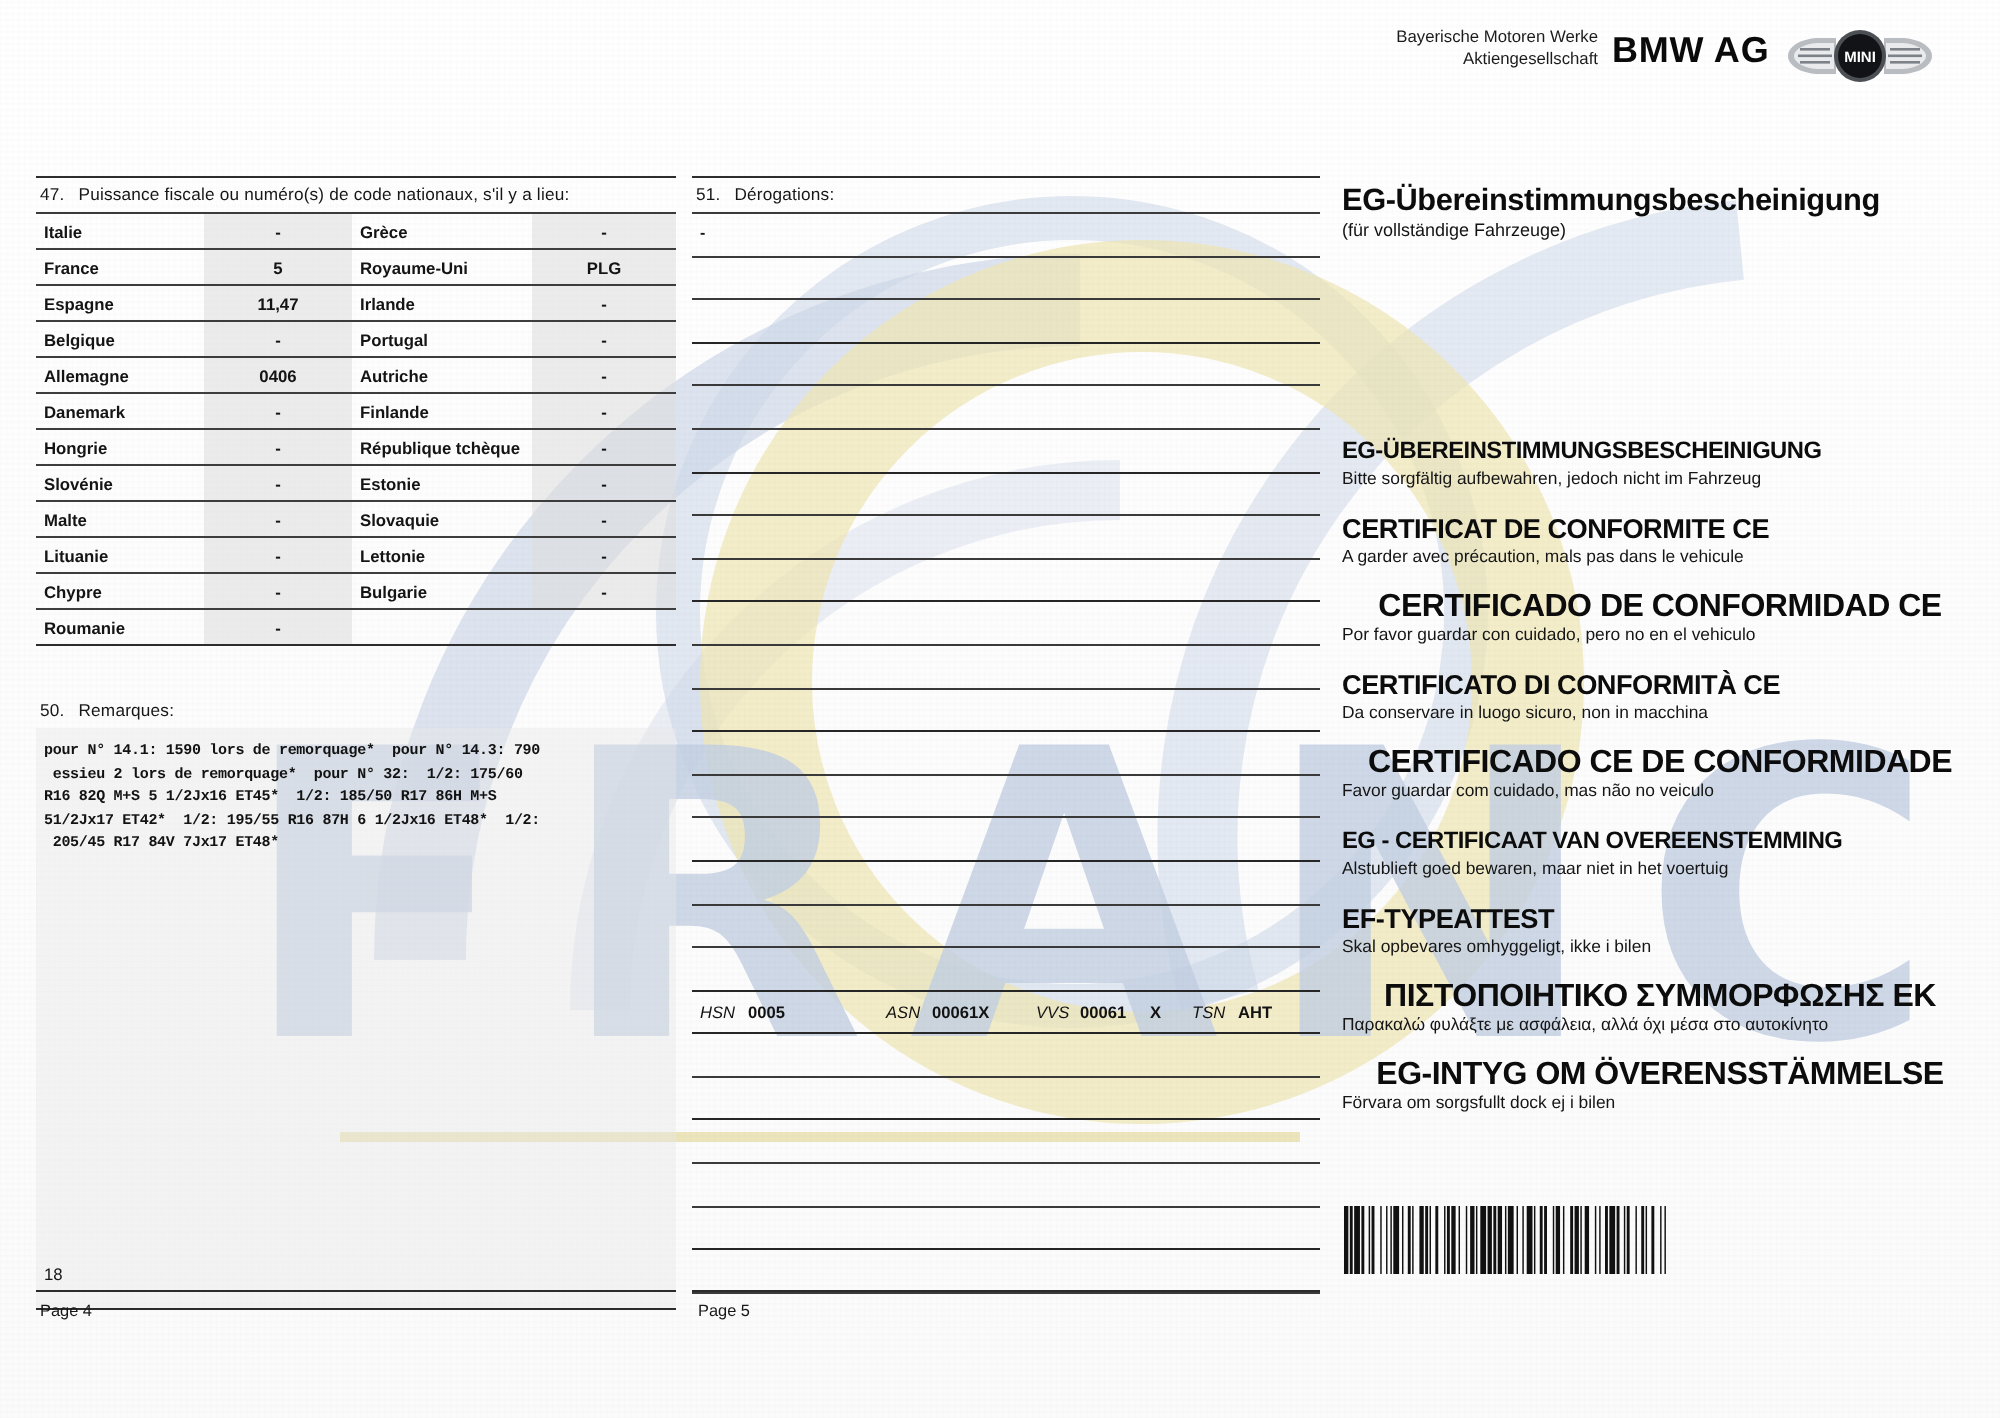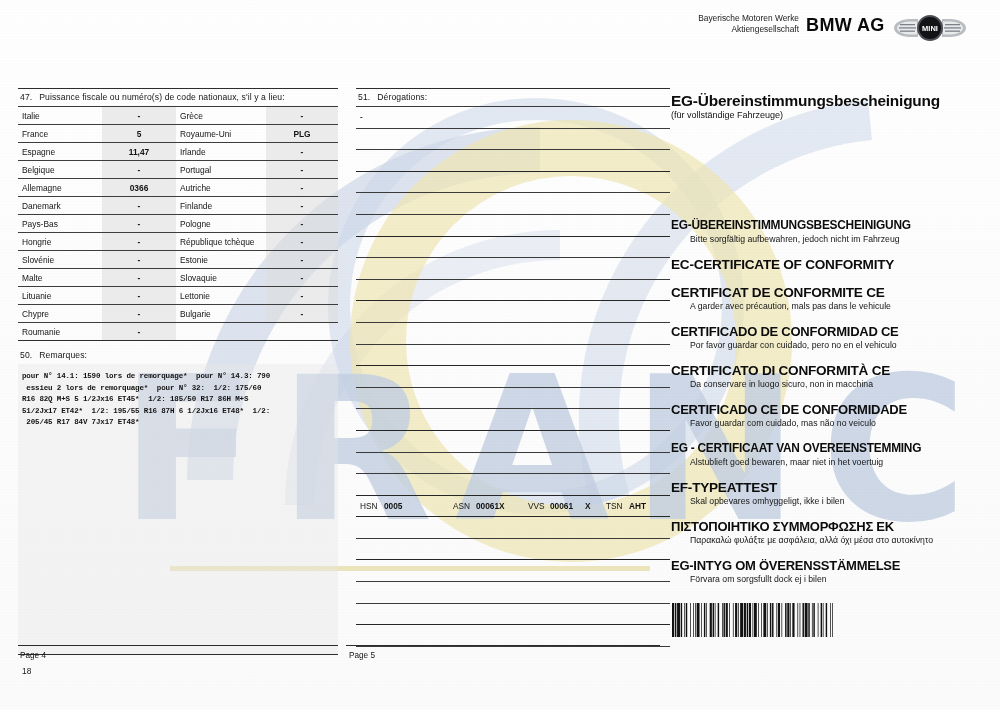--- a/index.html
+++ b/index.html
@@ -147,20 +147,21 @@
   }
   table.t47 td {
     font-size: 8.4px;
     color: #141414;
     height: 17px;
     border-bottom: 1px solid #3d3d3d;
     padding: 0 11px 0 4px;
     vertical-align: middle;
     white-space: nowrap;
     overflow: hidden;
+    font-weight: bold;
   }
   table.t47 td.val {
     text-align: center;
     font-weight: bold;
     padding: 0;
     background: rgba(221,221,221,0.55);
   }
   table.t47 td.dash {
     text-align: center;
     font-weight: bold;
@@ -193,37 +194,36 @@
     color: #121212;
     font-weight: bold;
     white-space: pre;
   }
   .page-num-18 {
     position: absolute;
     left: 22px; top: 632px;
     font-size: 8.4px;
     font-weight: normal;
     color: #161616;
-    margin-top: 34px;
   }
   .footer-pg {
     position: absolute;
     font-size: 8.2px;
     color: #171717;
   }
   .footer-rule {
     position: absolute;
     height: 0;
     border-top: 1.6px solid #2b2b2b;
   }
 
   
   .col2 {
     position: absolute;
-    left: 356px; top: 88px;
+    left: 346px; top: 88px;
     width: 314px;
   }
   .lined {
     position: relative;
     z-index: 2;
   }
   .lined .ln {
     height: 20.6px;
     border-bottom: 1px solid #3a3a3a;
     position: relative;
@@ -241,21 +241,21 @@
     height: 20.6px;
     border-bottom: 1.4px solid #262626;
     font-size: 8.3px;
     color: #121212;
   }
   .hsn-row span {
     position: absolute;
     top: 5px;
     white-space: nowrap;
   }
-  .hsn-row .lbl { font-weight: normal; }
+  .hsn-row .lbl { font-weight: normal; font-style: italic; }
   .hsn-row .v { font-weight: bold; }
 
   
   .col3 {
     position: absolute;
     left: 671px; top: 92px;
     width: 315px;
   }
   .t-main {
     font-size: 15.4px;
@@ -272,29 +272,28 @@
   }
   .lang-block { margin-bottom: 12.5px; }
   .lang-title {
     font-size: 13.6px;
     font-weight: bold;
     color: #0c0c0c;
     letter-spacing: -0.25px;
     line-height: 15.5px;
     white-space: nowrap;
   }
-  .lang-title.sm { font-size: 13px; }
+  .lang-title.sm { font-size: 16px; text-align: center; }
   .lang-title.xs { font-size: 11.9px; }
   .lang-sub {
     font-size: 8.7px;
     color: #151515;
     line-height: 11px;
     margin-top: 0px;
     white-space: nowrap;
-    margin-left: 19px;
   }
   .titles-top { margin-top: 0px; }
   .lang-list { position: absolute; left: 0; top: 126px; width: 318px; }
 
   .barcode {
     position: absolute;
     left: 672px; top: 603px;
     width: 303px;
     height: 34px;
   }
@@ -381,34 +380,28 @@
               <td class="dash">-</td>
             </tr>
             <tr>
               <td>Belgique</td>
               <td class="val">-</td>
               <td>Portugal</td>
               <td class="dash">-</td>
             </tr>
             <tr>
               <td>Allemagne</td>
-              <td class="val">0366</td>
+              <td class="val">0406</td>
               <td>Autriche</td>
               <td class="dash">-</td>
             </tr>
             <tr>
               <td>Danemark</td>
               <td class="val">-</td>
               <td>Finlande</td>
-              <td class="dash">-</td>
-            </tr>
-            <tr>
-              <td>Pays-Bas</td>
-              <td class="val">-</td>
-              <td>Pologne</td>
               <td class="dash">-</td>
             </tr>
             <tr>
               <td>Hongrie</td>
               <td class="val">-</td>
               <td>République tchèque</td>
               <td class="dash">-</td>
             </tr>
             <tr>
               <td>Slovénie</td>
@@ -517,21 +510,20 @@
       <div class="titles-top">
         <div class="t-main">EG-Übereinstimmungsbescheinigung</div>
         <div class="t-main-sub">(für vollständige Fahrzeuge)</div>
       </div>
       <div class="lang-list" id="lang-list">
           <div class="lang-block">
             <div class="lang-title xs">EG-ÜBEREINSTIMMUNGSBESCHEINIGUNG</div>
             <div class="lang-sub">Bitte sorgfältig aufbewahren, jedoch nicht im Fahrzeug</div>
           </div>
           <div class="lang-block">
-            <div class="lang-title">EC-CERTIFICATE OF CONFORMITY</div>
           </div>
           <div class="lang-block">
             <div class="lang-title">CERTIFICAT DE CONFORMITE CE</div>
             <div class="lang-sub">A garder avec précaution, mals pas dans le vehicule</div>
           </div>
           <div class="lang-block">
             <div class="lang-title sm">CERTIFICADO DE CONFORMIDAD CE</div>
             <div class="lang-sub">Por favor guardar con cuidado, pero no en el vehiculo</div>
           </div>
           <div class="lang-block">

